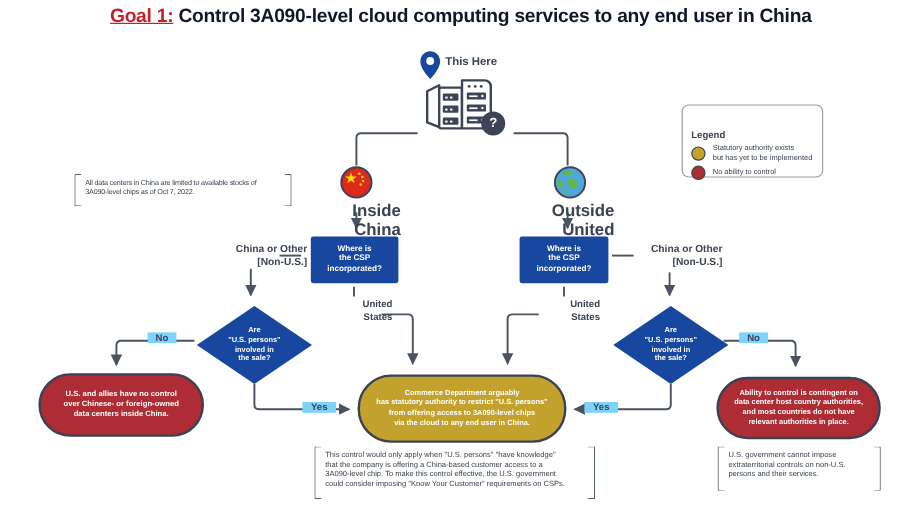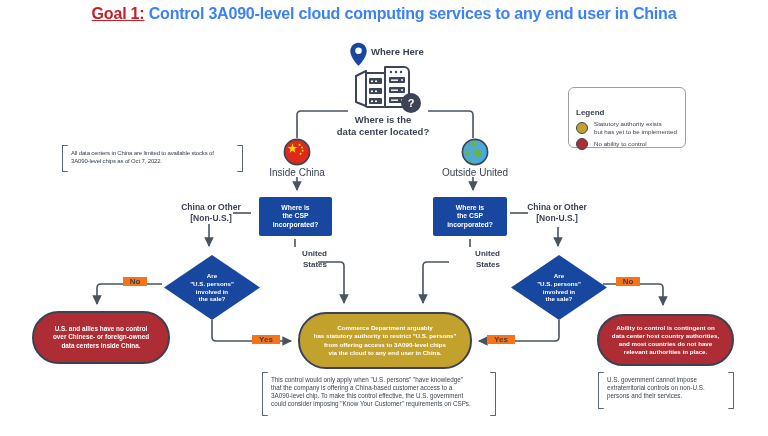--- a/index.html
+++ b/index.html
@@ -4,44 +4,44 @@
 <style>
   html,body{margin:0;padding:0;background:#fff;}
   #canvas{
     position:relative;width:768px;height:436px;background:#fff;overflow:hidden;
     font-family:"Liberation Sans",sans-serif;color:#3a4254;
   }
   .abs{position:absolute;}
   .preline{white-space:pre-line;}
   #page-title{top:5px;left:0;width:768px;text-align:center;font-size:16px;font-weight:bold;letter-spacing:-0.2px;}
   #page-title .goal{color:#c32127;text-decoration:underline;}
-  #page-title .rest{color:#3b82f6;}
+  #page-title .rest{color:#0f172a;}
 
   
   #flow-svg{position:absolute;left:0;top:0;z-index:1;}
   .node{z-index:2;}
 
   
   .start-label{left:371px;top:46px;font-size:9.5px;font-weight:bold;color:#3a4254;}
   .dc-question{left:303px;top:114px;width:160px;text-align:center;font-size:9.5px;font-weight:bold;line-height:11.5px;color:#3a4254;}
   .dc-badge{left:401px;top:93px;width:20px;height:20px;border-radius:50%;background:#3c4456;color:#fff;
     font-size:11px;font-weight:bold;display:flex;align-items:center;justify-content:center;}
 
   
-  .branch-label{font-size:10px;font-weight:normal;text-align:center;color:#3a4254;}
+  .branch-label{font-size:14px;font-weight:bold;text-align:right;color:#3a4254;}
   .lbl-inside{left:260px;top:167px;width:74px;}
   .lbl-outside{left:438px;top:167px;width:74px;}
 
   
   .qbox{background:#17479e;color:#fff;font-size:6.8px;font-weight:bold;text-align:center;
     display:flex;align-items:center;justify-content:center;line-height:8.6px;border-radius:2px;}
   .qbox-left{left:259px;top:197px;width:73px;height:39px;}
   .qbox-right{left:433px;top:197px;width:74px;height:39px;}
 
-  .side-label{font-size:8.5px;font-weight:bold;text-align:center;line-height:11px;color:#3a4254;}
+  .side-label{font-size:8.5px;font-weight:bold;text-align:right;line-height:11px;color:#3a4254;}
   .lbl-coo-left{left:166px;top:202px;width:90px;}
   .lbl-coo-right{left:512px;top:202px;width:90px;}
   .us-label{font-size:8px;font-weight:bold;text-align:right;line-height:10.5px;color:#3a4254;}
   .lbl-us-left{left:267px;top:249px;width:60px;}
   .lbl-us-right{left:440px;top:249px;width:60px;}
 
   
   .diamond{background:#17479e;clip-path:polygon(50% 0,100% 50%,50% 100%,0 50%);
     color:#fff;font-size:6.2px;font-weight:bold;text-align:center;line-height:7.6px;
     display:flex;align-items:center;justify-content:center;}
@@ -49,21 +49,21 @@
   .diamond-right{left:511px;top:255px;width:96px;height:65px;}
 
   
   .oval{border:2.5px solid #3a4254;color:#fff;font-weight:bold;text-align:center;
     display:flex;align-items:center;justify-content:center;box-sizing:border-box;}
   .oval-left{left:32px;top:311px;width:138px;height:53px;border-radius:27px;background:#ae2c34;font-size:6.4px;line-height:8.4px;}
   .oval-center{left:298px;top:312px;width:174px;height:57px;border-radius:28px;background:#c2a22d;font-size:6.2px;line-height:8.4px;}
   .oval-right{left:597px;top:314px;width:137px;height:52px;border-radius:26px;background:#ae2c34;font-size:6.2px;line-height:8.2px;}
 
   
-  .edge-label{font-size:8px;font-weight:bold;color:#3a4254;background:#f97316;text-align:center;padding:0 2px;}
+  .edge-label{font-size:8px;font-weight:bold;color:#3a4254;background:#7dd3fc;text-align:center;padding:0 2px;}
   .yes-left{left:252px;top:335px;width:24px;}
   .yes-right{left:487px;top:335px;width:24px;}
   .no-left{left:123px;top:277px;width:20px;}
   .no-right{left:616px;top:277px;width:20px;}
 
   
   .legend{left:568px;top:87px;width:118px;height:61px;background:#fff;border:1.5px solid #9aa0a6;border-radius:6px;box-sizing:border-box;padding:20px 7px;}
   .legend-title{font-size:8px;font-weight:bold;color:#3a4254;margin-bottom:3px;}
   .legend-item{display:flex;align-items:center;margin-top:2px;}
   .legend-dot{width:12px;height:12px;border-radius:50%;border:1.5px solid #3c4456;box-sizing:border-box;flex:0 0 12px;margin-right:6px;}
@@ -113,21 +113,21 @@
   </svg>
 
   <div id="page-title" class="abs node">
     <span class="goal">Goal 1:</span><span class="rest"> Control 3A090-level cloud computing services to any end user in China</span>
   </div>
 
   <svg class="abs node" style="left:349px;top:42px;" width="19" height="25" viewBox="0 0 24 32">
     <path d="M12,1 C6,1 1.5,5.8 1.5,11.8 c0,8.2 10.5,18.7 10.5,18.7 s10.5,-10.5 10.5,-18.7 C22.5,5.8 18,1 12,1 z" fill="#17479e"></path>
     <circle cx="12" cy="11.3" r="4.2" fill="#fff"></circle>
   </svg>
-  <div class="abs node start-label">Where Here</div>
+  <div class="abs node start-label">This Here</div>
 
   <svg class="abs node" style="left:352px;top:64px;" width="68" height="48" viewBox="0 0 68 48">
     <g stroke="#3c4456" stroke-width="2" fill="#fff" stroke-linejoin="round">
       <path d="M4,12 L14,7 V42 L4,38 Z"></path>
       <rect x="14" y="9" width="19" height="34" rx="1.5"></rect>
       <path d="M33,3 h19 a5,5 0 0 1 5,5 V43 H33 Z"></path>
     </g>
     <g fill="#3c4456">
       <rect x="17" y="14" width="13" height="6" rx="1"></rect>
       <rect x="17" y="24" width="13" height="6" rx="1"></rect>
@@ -151,22 +151,20 @@
       <rect x="39" y="25.5" width="7" height="1.4"></rect>
         <circle cx="50" cy="26" r="1"></circle>
       <rect x="39" y="35.5" width="7" height="1.4"></rect>
         <circle cx="50" cy="36" r="1"></circle>
     </g>
   </svg>
   <div class="abs node dc-badge">
     <span>?</span>
   </div>
 
-  <div class="abs node dc-question preline">Where is the
-data center located?</div>
 
   <svg class="abs node" style="left:283px;top:138px;" width="28" height="28" viewBox="0 0 28 28">
     <circle cx="14" cy="14" r="12.6" fill="#dc2a1c" stroke="#3c4456" stroke-width="1.6"></circle>
     <g fill="#ffde00">
       <path d="M9.5,5.5 L10.7,9 L14.4,9 L11.4,11.2 L12.5,14.7 L9.5,12.5 L6.5,14.7 L7.6,11.2 L4.6,9 L8.3,9 Z"></path>
       <circle cx="16.5" cy="6.8" r="1"></circle>
       <circle cx="19" cy="9.4" r="1"></circle>
       <circle cx="19.6" cy="12.8" r="1"></circle>
       <circle cx="17.6" cy="15.8" r="1"></circle>
     </g>

